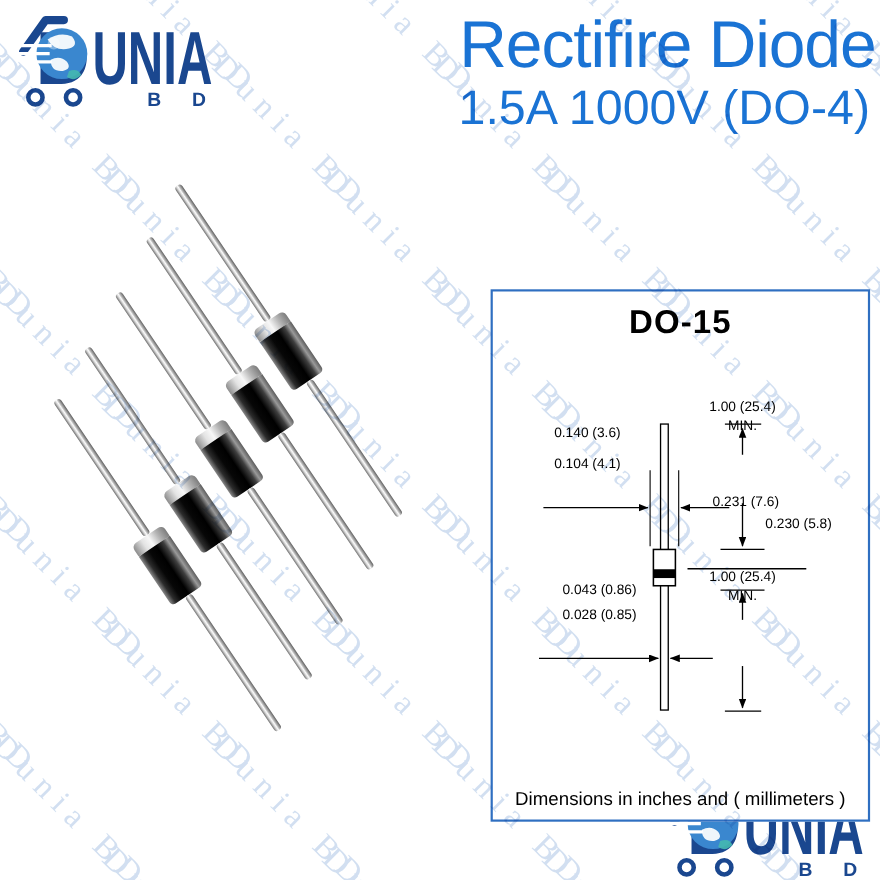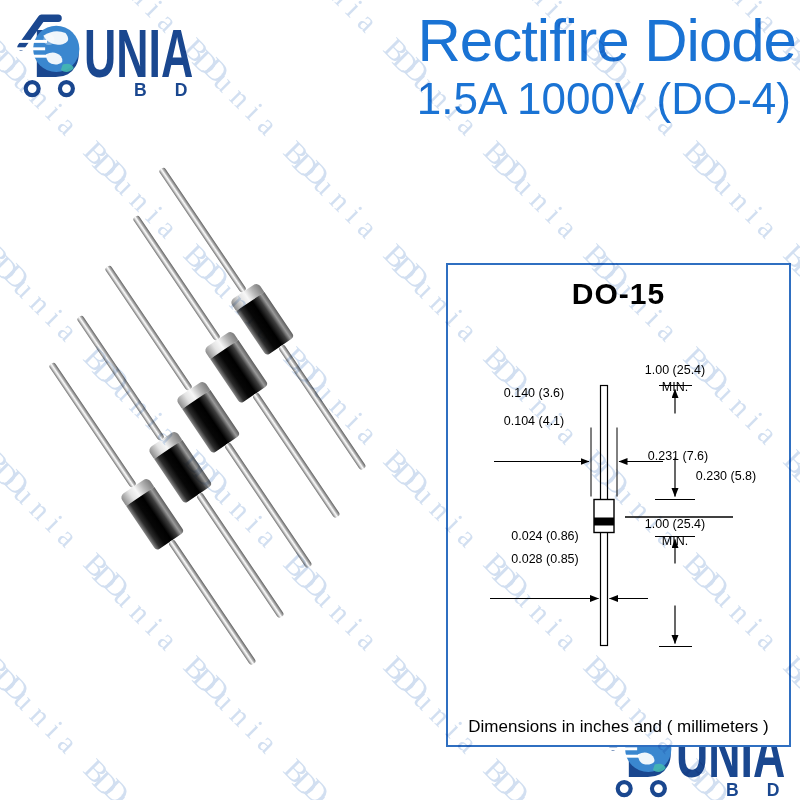--- a/index.html
+++ b/index.html
@@ -147,21 +147,21 @@
         <path d="M177,201.5 H285" stroke-width="1.3"></path>
         <path d="M207,221 H247"></path>
         <line x1="227" y1="248" x2="227" y2="224" marker-end="url(#arr)"></line>
         <line x1="227" y1="290" x2="227" y2="328" marker-end="url(#arr)"></line>
         <path d="M211,331 H244"></path>
       </g>
     </svg>
 
     <div class="dim" style="left:86px;  top:121px;">0.140 (3.6)</div>
     <div class="dim" style="left:86px;  top:149px;">0.104 (4.1)</div>
-    <div class="dim" style="left:97px;  top:264px;">0.024 (0.86)</div>
+    <div class="dim" style="left:97px;  top:264px;">0.043 (0.86)</div>
     <div class="dim" style="left:97px;  top:287px;">0.028 (0.85)</div>
     <div class="dim" style="left:227px; top:98px;">1.00 (25.4)</div>
     <div class="dim" style="left:227px; top:115px;">MIN.</div>
     <div class="dim" style="left:230px; top:184px;">0.231 (7.6)</div>
     <div class="dim" style="left:230px; top:204px;margin-left:48px;">0.230 (5.8)</div>
     <div class="dim" style="left:227px; top:252px;">1.00 (25.4)</div>
     <div class="dim" style="left:227px; top:269px;">MIN.</div>
 
     <div class="diagram-caption">Dimensions in inches and ( millimeters )</div>
   </div>

